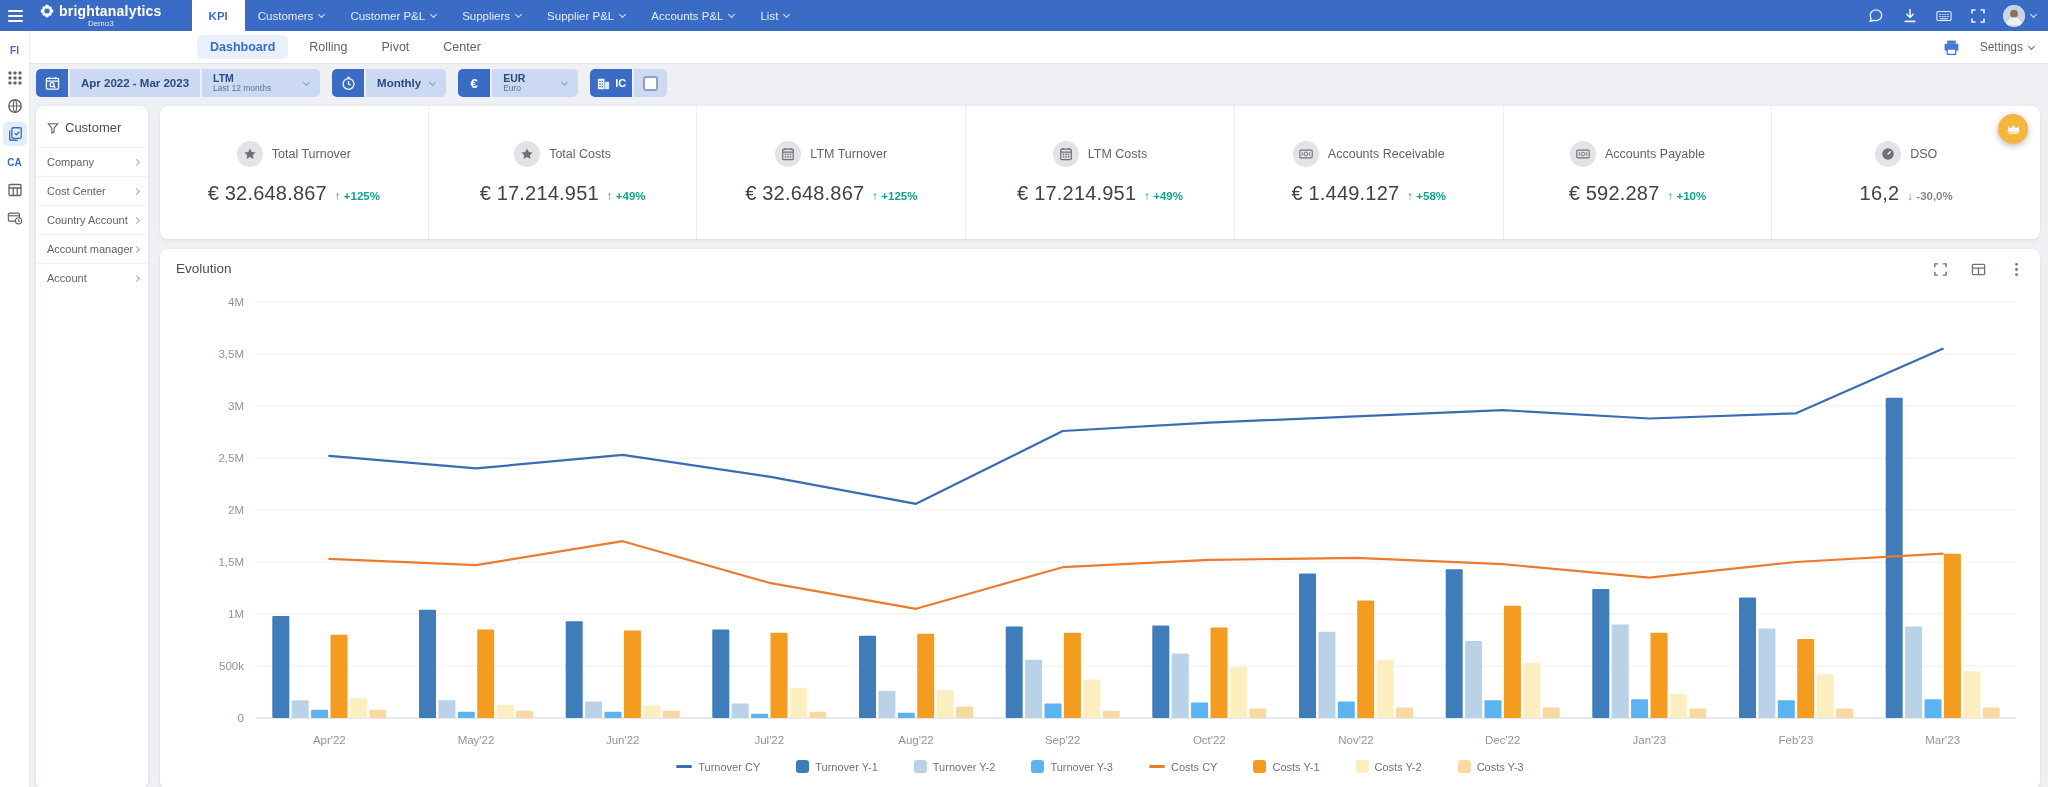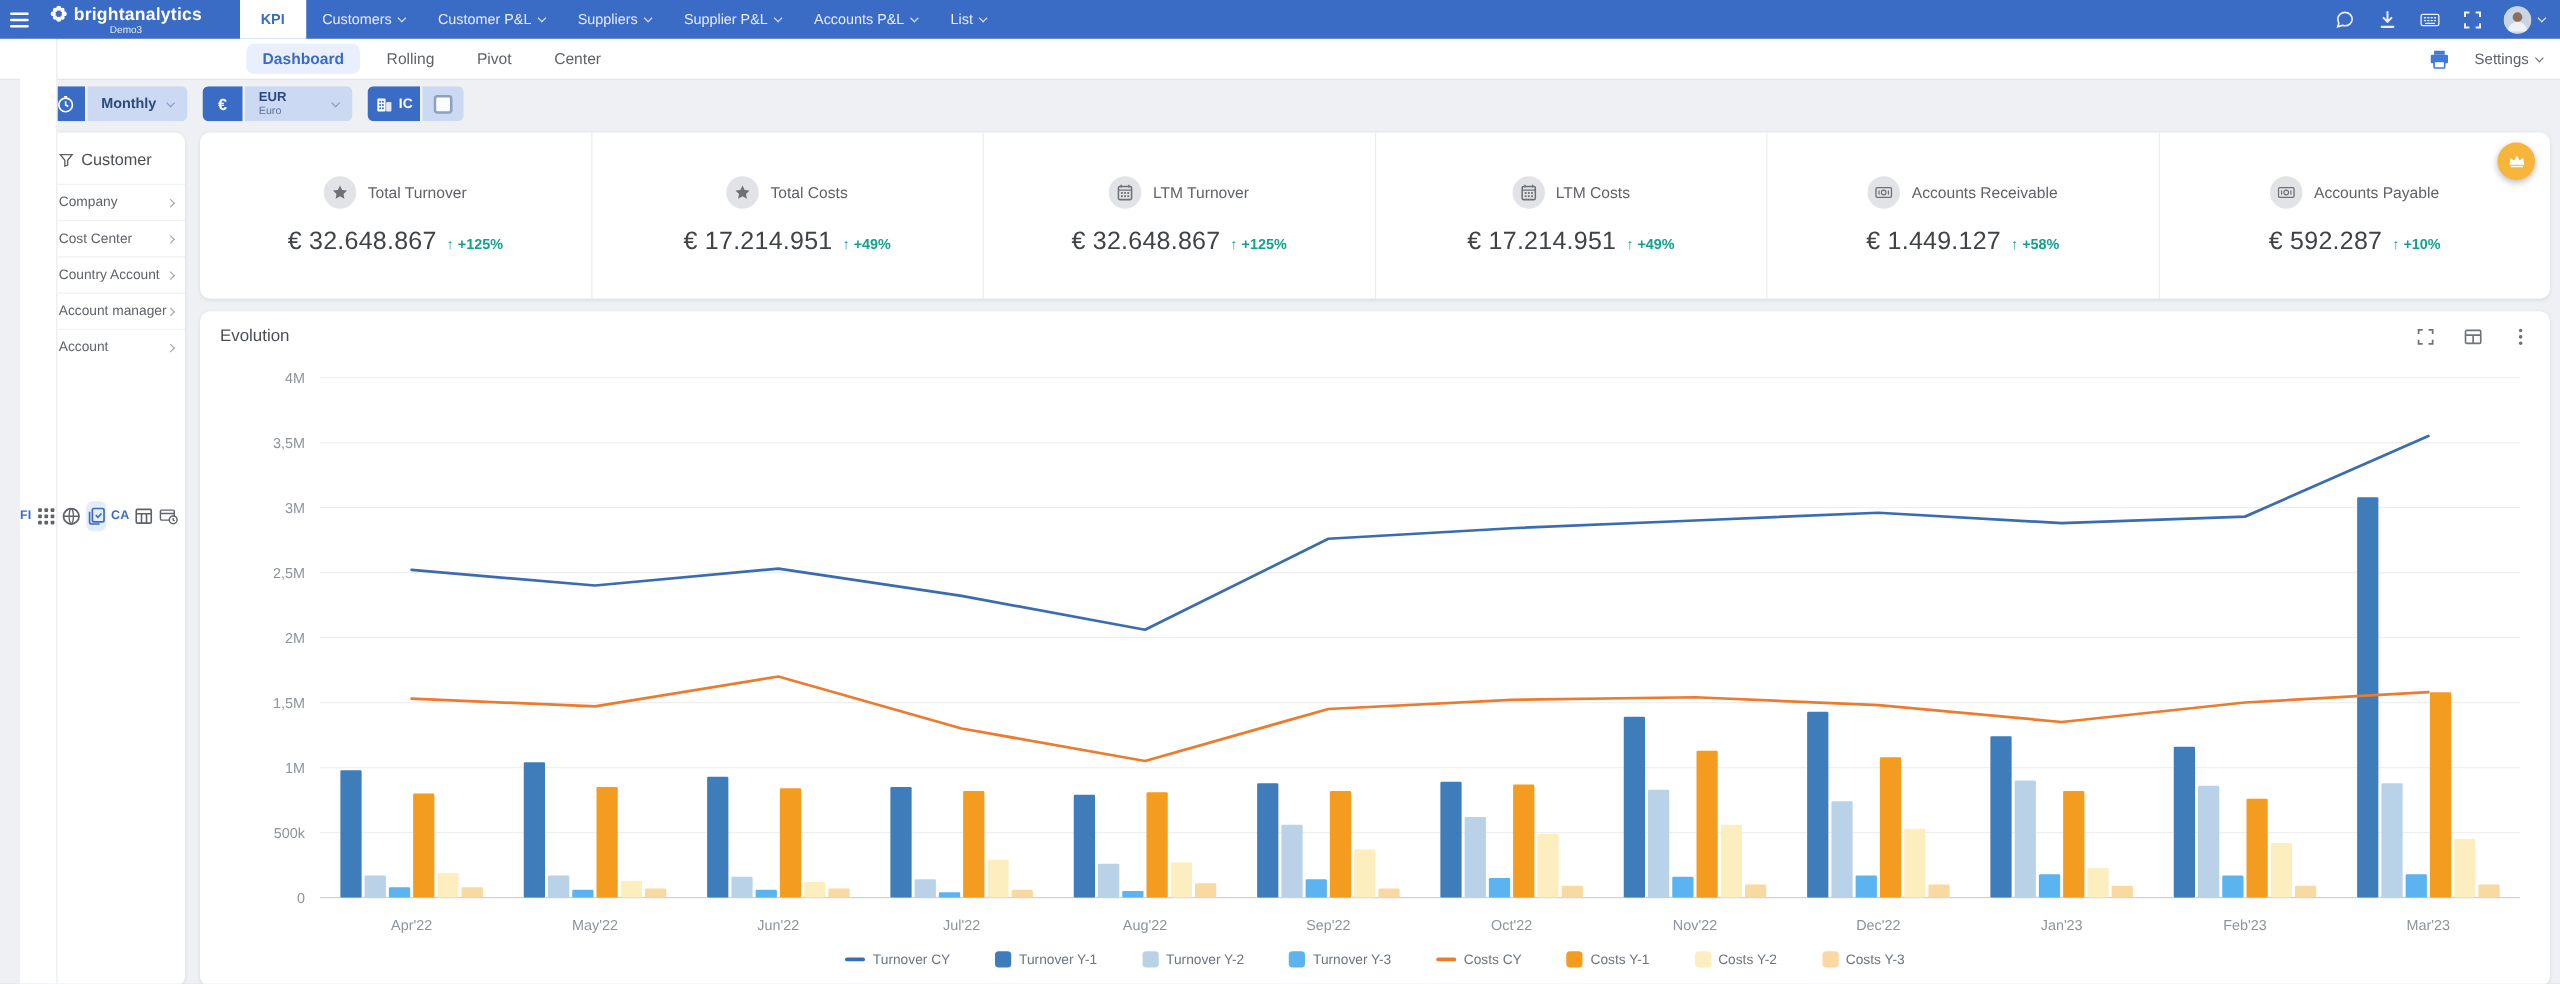--- a/index.html
+++ b/index.html
@@ -29,22 +29,22 @@
   
   .subbar { height:33px; background:#fff; border-bottom:1px solid #e3e5e8; display:flex; align-items:center;
             padding-left:197px; position:relative; z-index:4; }
   .tab { font-size:12.5px; color:#5f6368; padding:5px 13px; margin-right:8px; border-radius:6px; cursor:pointer; }
   .tab.active { color:#3a6bc5; background:#e9effc; font-weight:bold; }
   .subbar-right { margin-left:auto; display:flex; align-items:center; gap:20px; padding-right:14px; color:#5f6368; font-size:12px; }
   .print-ic { color:#4179d3; width:17px; height:17px; cursor:pointer; }
   .settings { display:flex; align-items:center; gap:6px; cursor:pointer; }
 
   
-  .rail { position:absolute; left:16px; top:29px; bottom:0; width:30px; background:#fff; border-right:1px solid #ececee; z-index:5;
-          display:flex; flex-direction:row; align-items:center; padding-top:9px; gap:4px; }
+  .rail { position:absolute; left:0; top:29px; bottom:0; width:30px; background:#fff; border-right:1px solid #ececee; z-index:5;
+          display:flex; flex-direction:column; align-items:center; padding-top:9px; gap:4px; }
   .rail-item { width:24px; height:24px; display:flex; align-items:center; justify-content:center; color:#5f6368;
                border-radius:5px; cursor:pointer; font-size:10px; font-weight:bold; }
   .rail-item svg { width:16px; height:16px; }
   .rail-item.text { color:#3a6bc5; }
   .rail-item.active { background:#e4edfb; color:#3a6bc5; }
 
   
   .toolbar { margin:5px 0 0 36px; display:flex; gap:12px; height:28px; }
   .tgroup { display:flex; gap:2px; border-radius:5px; overflow:hidden; }
   .tbtn { background:#3a6bc5; color:#fff; min-width:32px; display:flex; align-items:center; justify-content:center;
@@ -262,20 +262,40 @@
           <circle cx="13" cy="11.2" r="3.5" fill="#fff"></circle>
           <path d="M13 9.5v1.9l1.3.8"></path>
         </svg>
       </div>
     </div>
 
   <div class="toolbar">
     <div class="tgroup">
       <div class="tbtn">
         <svg viewBox="0 0 16 16" fill="none" stroke="#fff" stroke-width="1.4">
+            <rect x="1.5" y="2.5" width="13" height="11.5" rx="1.2"></rect>
+            <path d="M1.5 5.5h13M4.5 1v2.5M11.5 1v2.5"></path>
+            <circle cx="7.6" cy="9.2" r="2.1"></circle>
+            <path d="M9.2 10.8l1.8 1.8"></path>
+          </svg>
+      </div>
+      <div class="tpill">
+        <span>Apr 2022 - Mar 2023</span>
+      </div>
+      <div class="tpill" style="min-width:118px">
+        <span class="stack">
+          <span class="big">LTM</span>
+          <span class="small">Last 12 months</span>
+        </span>
+        <span class="chev" style="margin-left:auto"></span>
+      </div>
+    </div>
+    <div class="tgroup">
+      <div class="tbtn">
+        <svg viewBox="0 0 16 16" fill="none" stroke="#fff" stroke-width="1.4">
             <circle cx="8" cy="8.5" r="5.8"></circle>
             <path d="M8 5.3v3.2l2.3 1.3M6.7 1.5h2.6"></path>
           </svg>
       </div>
       <div class="tpill">
         <span>Monthly</span>
         <span class="chev"></span>
       </div>
     </div>
     <div class="tgroup">
@@ -446,20 +466,35 @@
                   <circle cx="9" cy="7" r="2.4" fill="none" stroke="currentColor" stroke-width="1.2"></circle>
                   <rect x="3.6" y="4.6" width="1.2" height="4.8" rx=".6" fill="currentColor"></rect>
                   <rect x="13.2" y="4.6" width="1.2" height="4.8" rx=".6" fill="currentColor"></rect>
                 </svg>
               </span>
               <span>Accounts Payable</span>
             </div>
             <div class="kpi-value-row">
               <span class="kpi-value">€ 592.287</span>
               <span class="kpi-delta up"><span class="arrow">↑ </span><span class="dtext">+10%</span></span>
+            </div>
+          </div>
+          <div class="kpi-card">
+            <div class="kpi-head">
+              <span class="icon-circle">
+                <svg viewBox="0 0 16 16">
+                  <circle cx="8" cy="8" r="6.6" fill="currentColor"></circle>
+                  <path d="M8 8l2.7-2.7" stroke="#fff" stroke-width="1.6" stroke-linecap="round"></path>
+                </svg>
+              </span>
+              <span>DSO</span>
+            </div>
+            <div class="kpi-value-row">
+              <span class="kpi-value">16,2</span>
+              <span class="kpi-delta down"><span class="arrow">↓ </span><span class="dtext">-30,0%</span></span>
             </div>
           </div>
         </div>
 
       <div class="card chart-card">
         <div class="chart-head">
           <span>Evolution</span>
           <div class="chart-icons" id="chart-icons">
               <span>
                 <svg viewBox="0 0 16 16" fill="none" stroke="currentColor" stroke-width="1.5">

